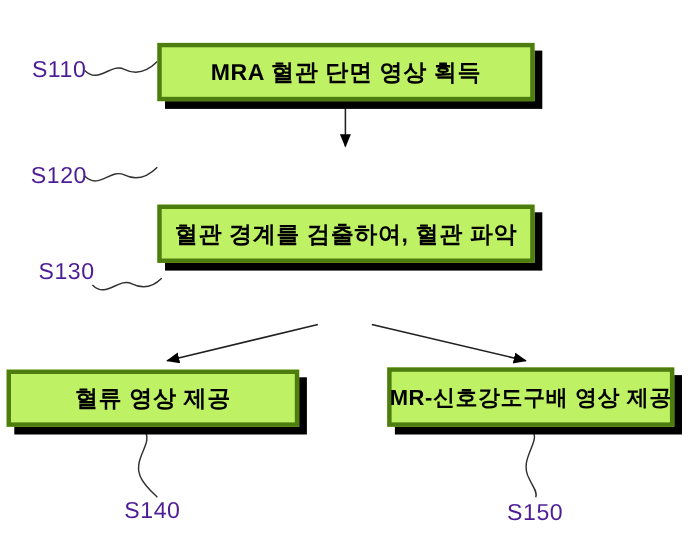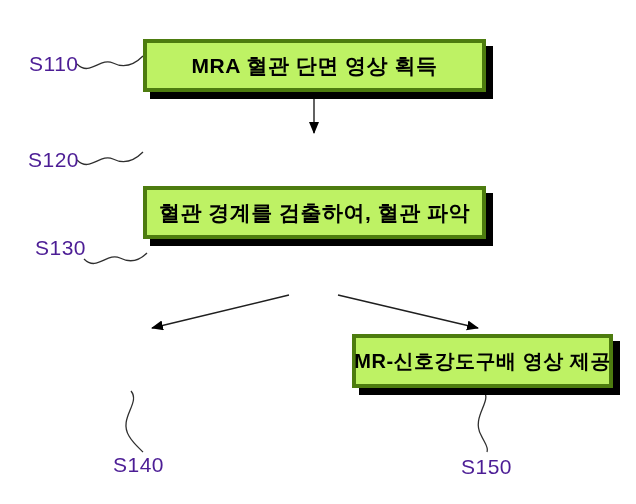--- a/index.html
+++ b/index.html
@@ -80,20 +80,23 @@
     <path d="M131,391 C141,403 118,418 129,436 C133,443 139,448 143,452" stroke="#2f2f2f" stroke-width="1.3" fill="none"></path>
     <path d="M484,391 C492,402 471,417 481,435 C484,442 489,447 487,452" stroke="#2f2f2f" stroke-width="1.3" fill="none"></path>
   </svg>
 
   <div class="step-box box-s110">
     <span>MRA 혈관 단면 영상 획득</span>
   </div>
   <div class="step-box box-s120">
     <span>혈관 경계를 검출하여, 혈관 파악</span>
   </div>
+  <div class="step-box box-s140">
+    <span>혈류 영상 제공</span>
+  </div>
   <div class="step-box box-s150">
     <span>MR-신호강도구배 영상 제공</span>
   </div>
 
   <div class="step-ref ref-s110">S110</div>
   <div class="step-ref ref-s120">S120</div>
   <div class="step-ref ref-s130">S130</div>
   <div class="step-ref ref-s140">S140</div>
   <div class="step-ref ref-s150">S150</div>
 

